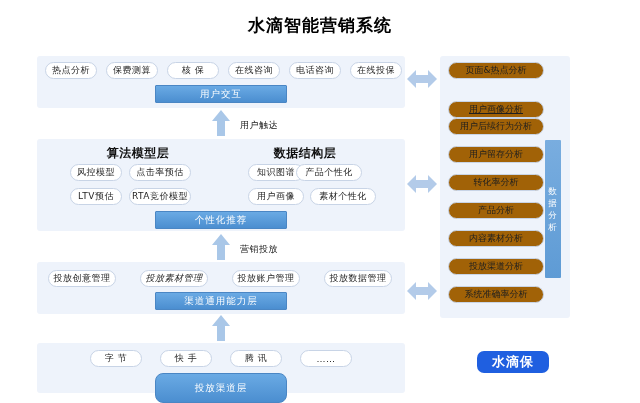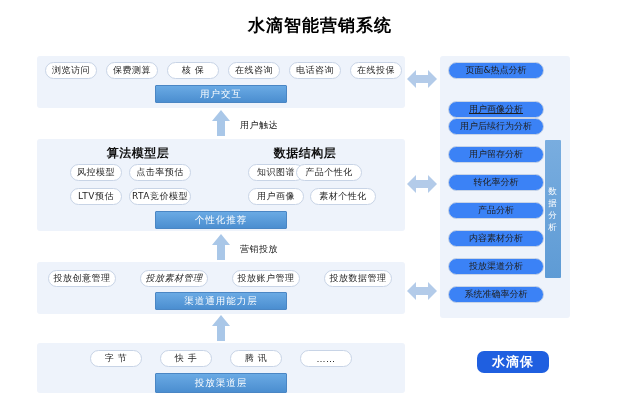--- a/index.html
+++ b/index.html
@@ -69,21 +69,21 @@
   .dblarrow{position:absolute;width:30px;height:18px;}
   .dblarrow .bar{position:absolute;left:7px;top:5px;width:16px;height:8px;background:#b3cbe9;}
   .dblarrow .l{position:absolute;left:0;top:0;width:0;height:0;
     border-top:9px solid transparent;border-bottom:9px solid transparent;border-right:9px solid #b3cbe9;}
   .dblarrow .r{position:absolute;right:0;top:0;width:0;height:0;
     border-top:9px solid transparent;border-bottom:9px solid transparent;border-left:9px solid #b3cbe9;}
 
   
   .rchip{
     position:absolute;left:448px;width:96px;height:17px;
-    background:#3b82f6;border:1px solid #c8d4e6;border-radius:9px;
+    background:#a16207;border:1px solid #c8d4e6;border-radius:9px;
     font-size:9px;display:flex;align-items:center;justify-content:center;
     box-sizing:border-box;white-space:nowrap;color:#1f1f1f;
   }
   .vbar{
     position:absolute;left:545px;top:140px;width:16px;height:138px;
     background:linear-gradient(180deg,#79addf 0%,#5e9bd5 100%);
     border-radius:1px;
     color:#fff;font-size:8.5px;
     display:flex;flex-direction:column;align-items:center;justify-content:center;
     line-height:12px;letter-spacing:1px;
@@ -99,21 +99,21 @@
 </style>
 </head>
 <body>
 
 <div id="root">
 
   <div class="title">水滴智能营销系统</div>
 
   <div class="panel" style="left:37px;top:56px;width:368px;height:52px;"></div>
 
-  <div class="chip" style="left:45px;top:62px;width:52px;height:17px;">浏览访问</div>
+  <div class="chip" style="left:45px;top:62px;width:52px;height:17px;">热点分析</div>
   <div class="chip" style="left:106px;top:62px;width:52px;height:17px;">保费测算</div>
   <div class="chip" style="left:167px;top:62px;width:52px;height:17px;">核  保</div>
   <div class="chip" style="left:228px;top:62px;width:52px;height:17px;">在线咨询</div>
   <div class="chip" style="left:289px;top:62px;width:52px;height:17px;">电话咨询</div>
   <div class="chip" style="left:350px;top:62px;width:52px;height:17px;">在线投保</div>
 
   <div class="bluebar" style="left:155px;top:85px;width:132px;height:18px;">用户交互</div>
 
   <div class="uparrow" style="left:212px;top:110px;">
     <div class="head"></div>
@@ -158,21 +158,21 @@
       <div class="shaft"></div>
   </div>
 
   <div class="panel" style="left:37px;top:343px;width:368px;height:50px;"></div>
 
   <div class="chip" style="left:90px;top:350px;width:52px;height:17px;">字  节</div>
   <div class="chip" style="left:160px;top:350px;width:52px;height:17px;">快  手</div>
   <div class="chip" style="left:230px;top:350px;width:52px;height:17px;">腾  讯</div>
   <div class="chip" style="left:300px;top:350px;width:52px;height:17px;">……</div>
 
-  <div class="bluebar" style="left:155px;top:373px;width:132px;height:20px;">投放渠道层</div>
+  <div class="bluebar" style="left:155px;top:373px;width:132px;height:30px;border-radius:8px;">投放渠道层</div>
 
   <div class="dblarrow" style="left:407px;top:70px;">
     <div class="l"></div>
       <div class="bar"></div>
       <div class="r"></div>
   </div>
   <div class="dblarrow" style="left:407px;top:175px;">
     <div class="l"></div>
       <div class="bar"></div>
       <div class="r"></div>

